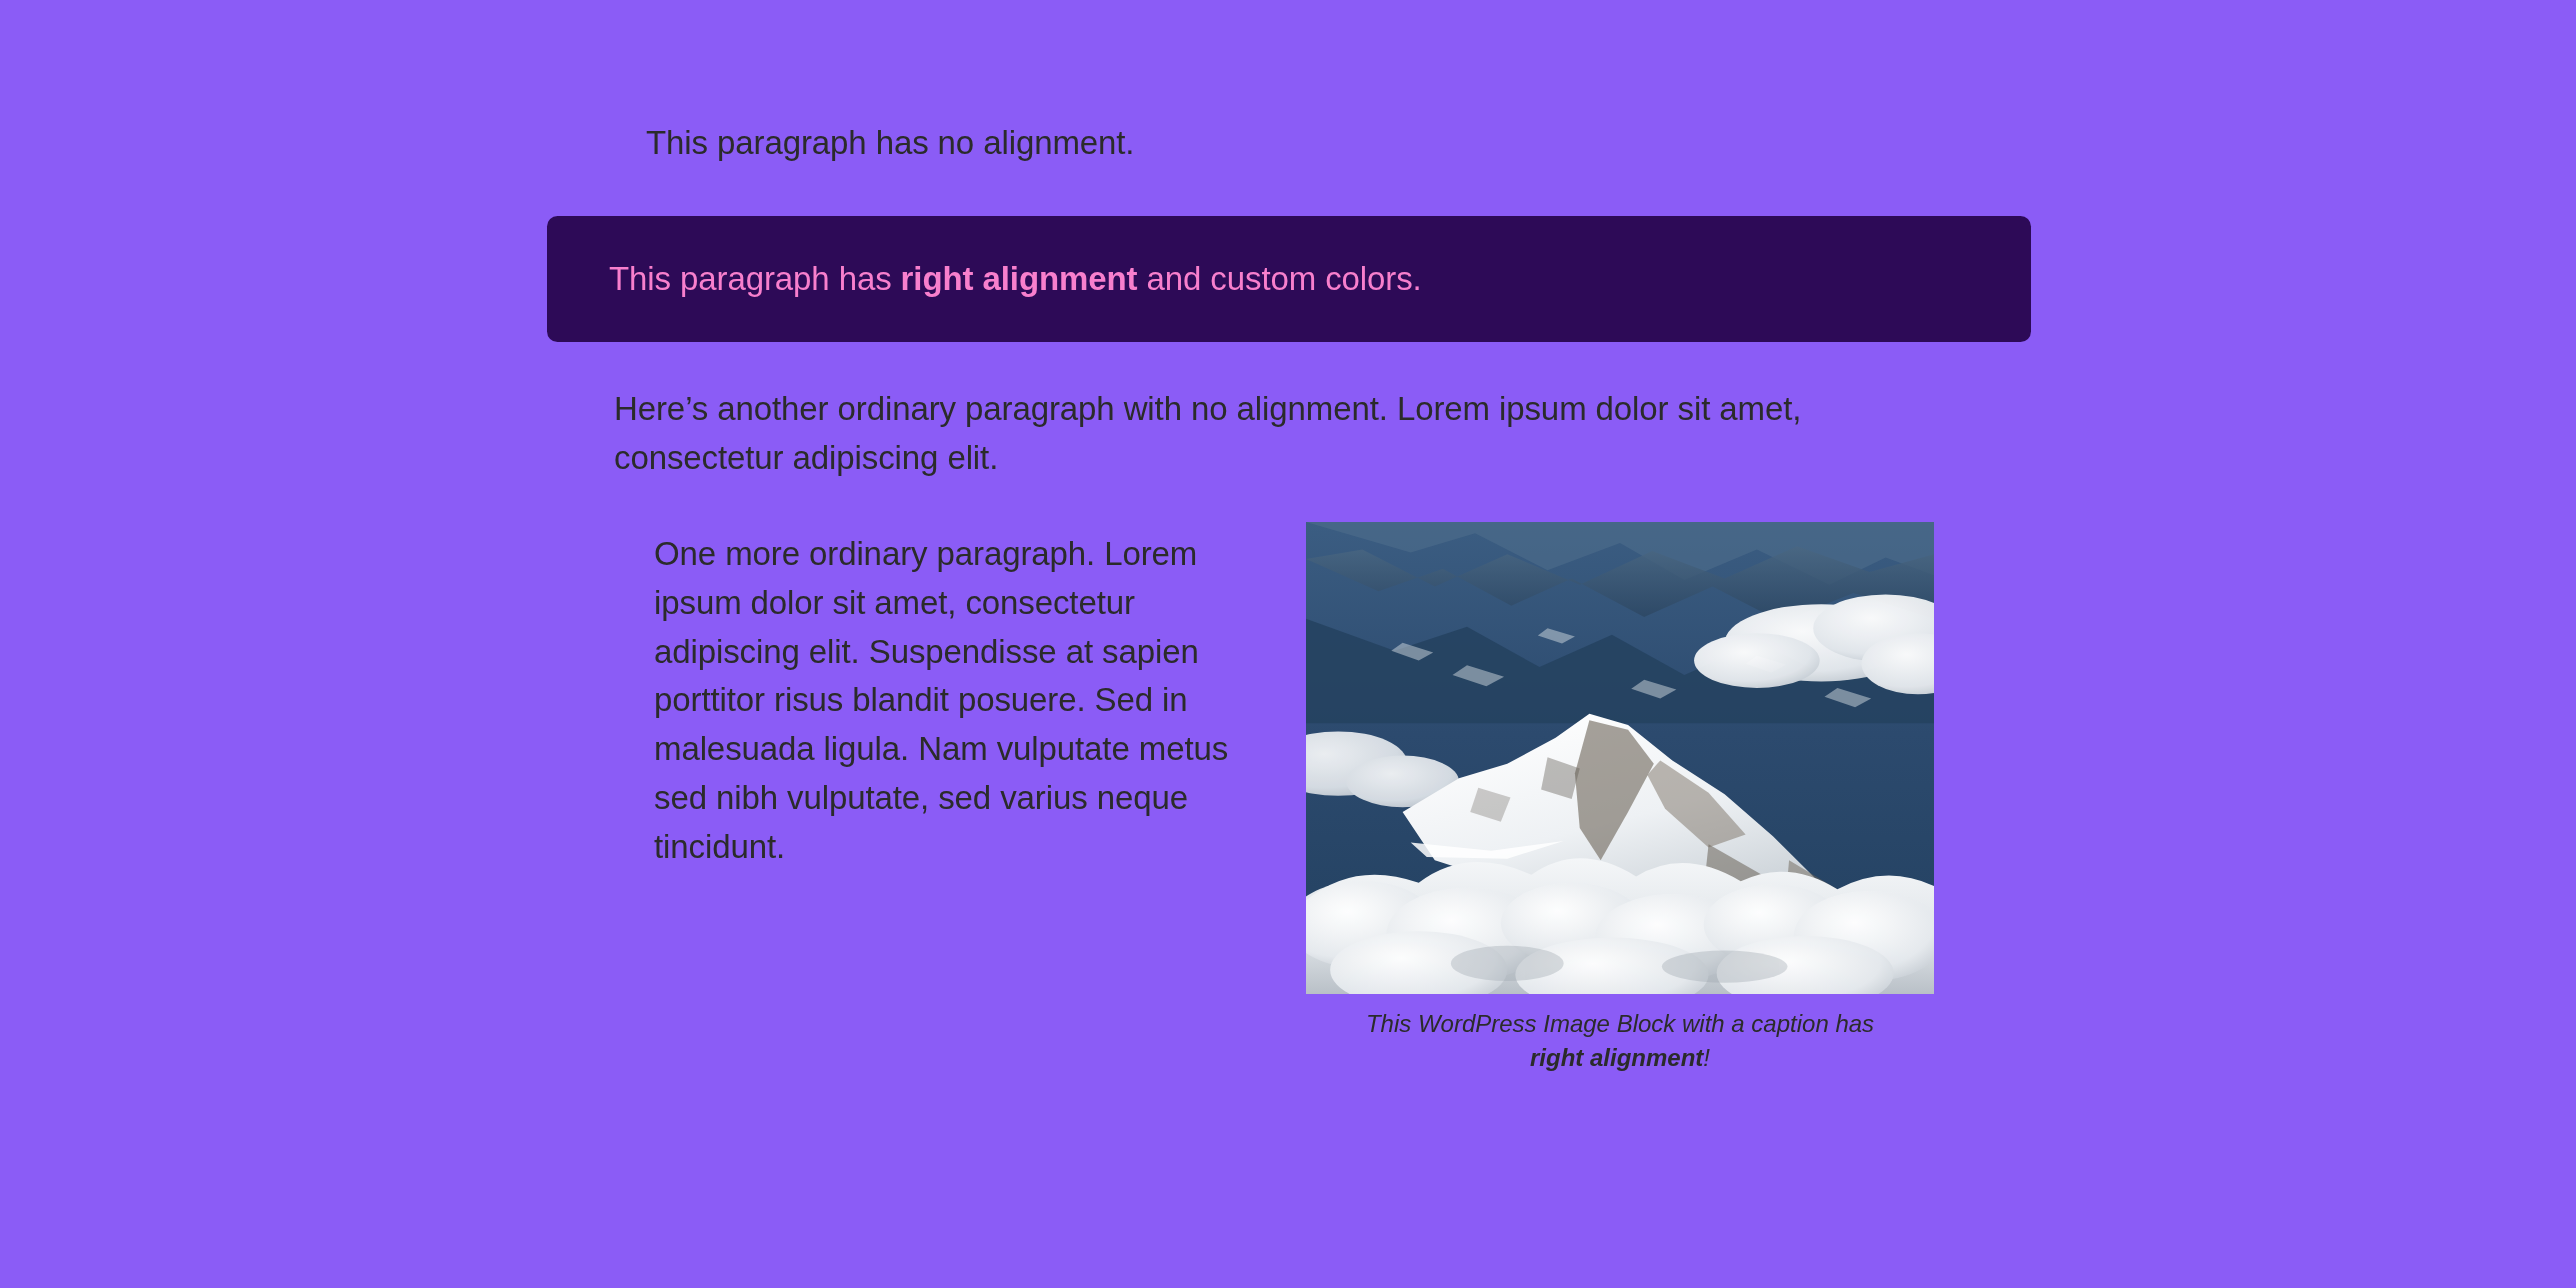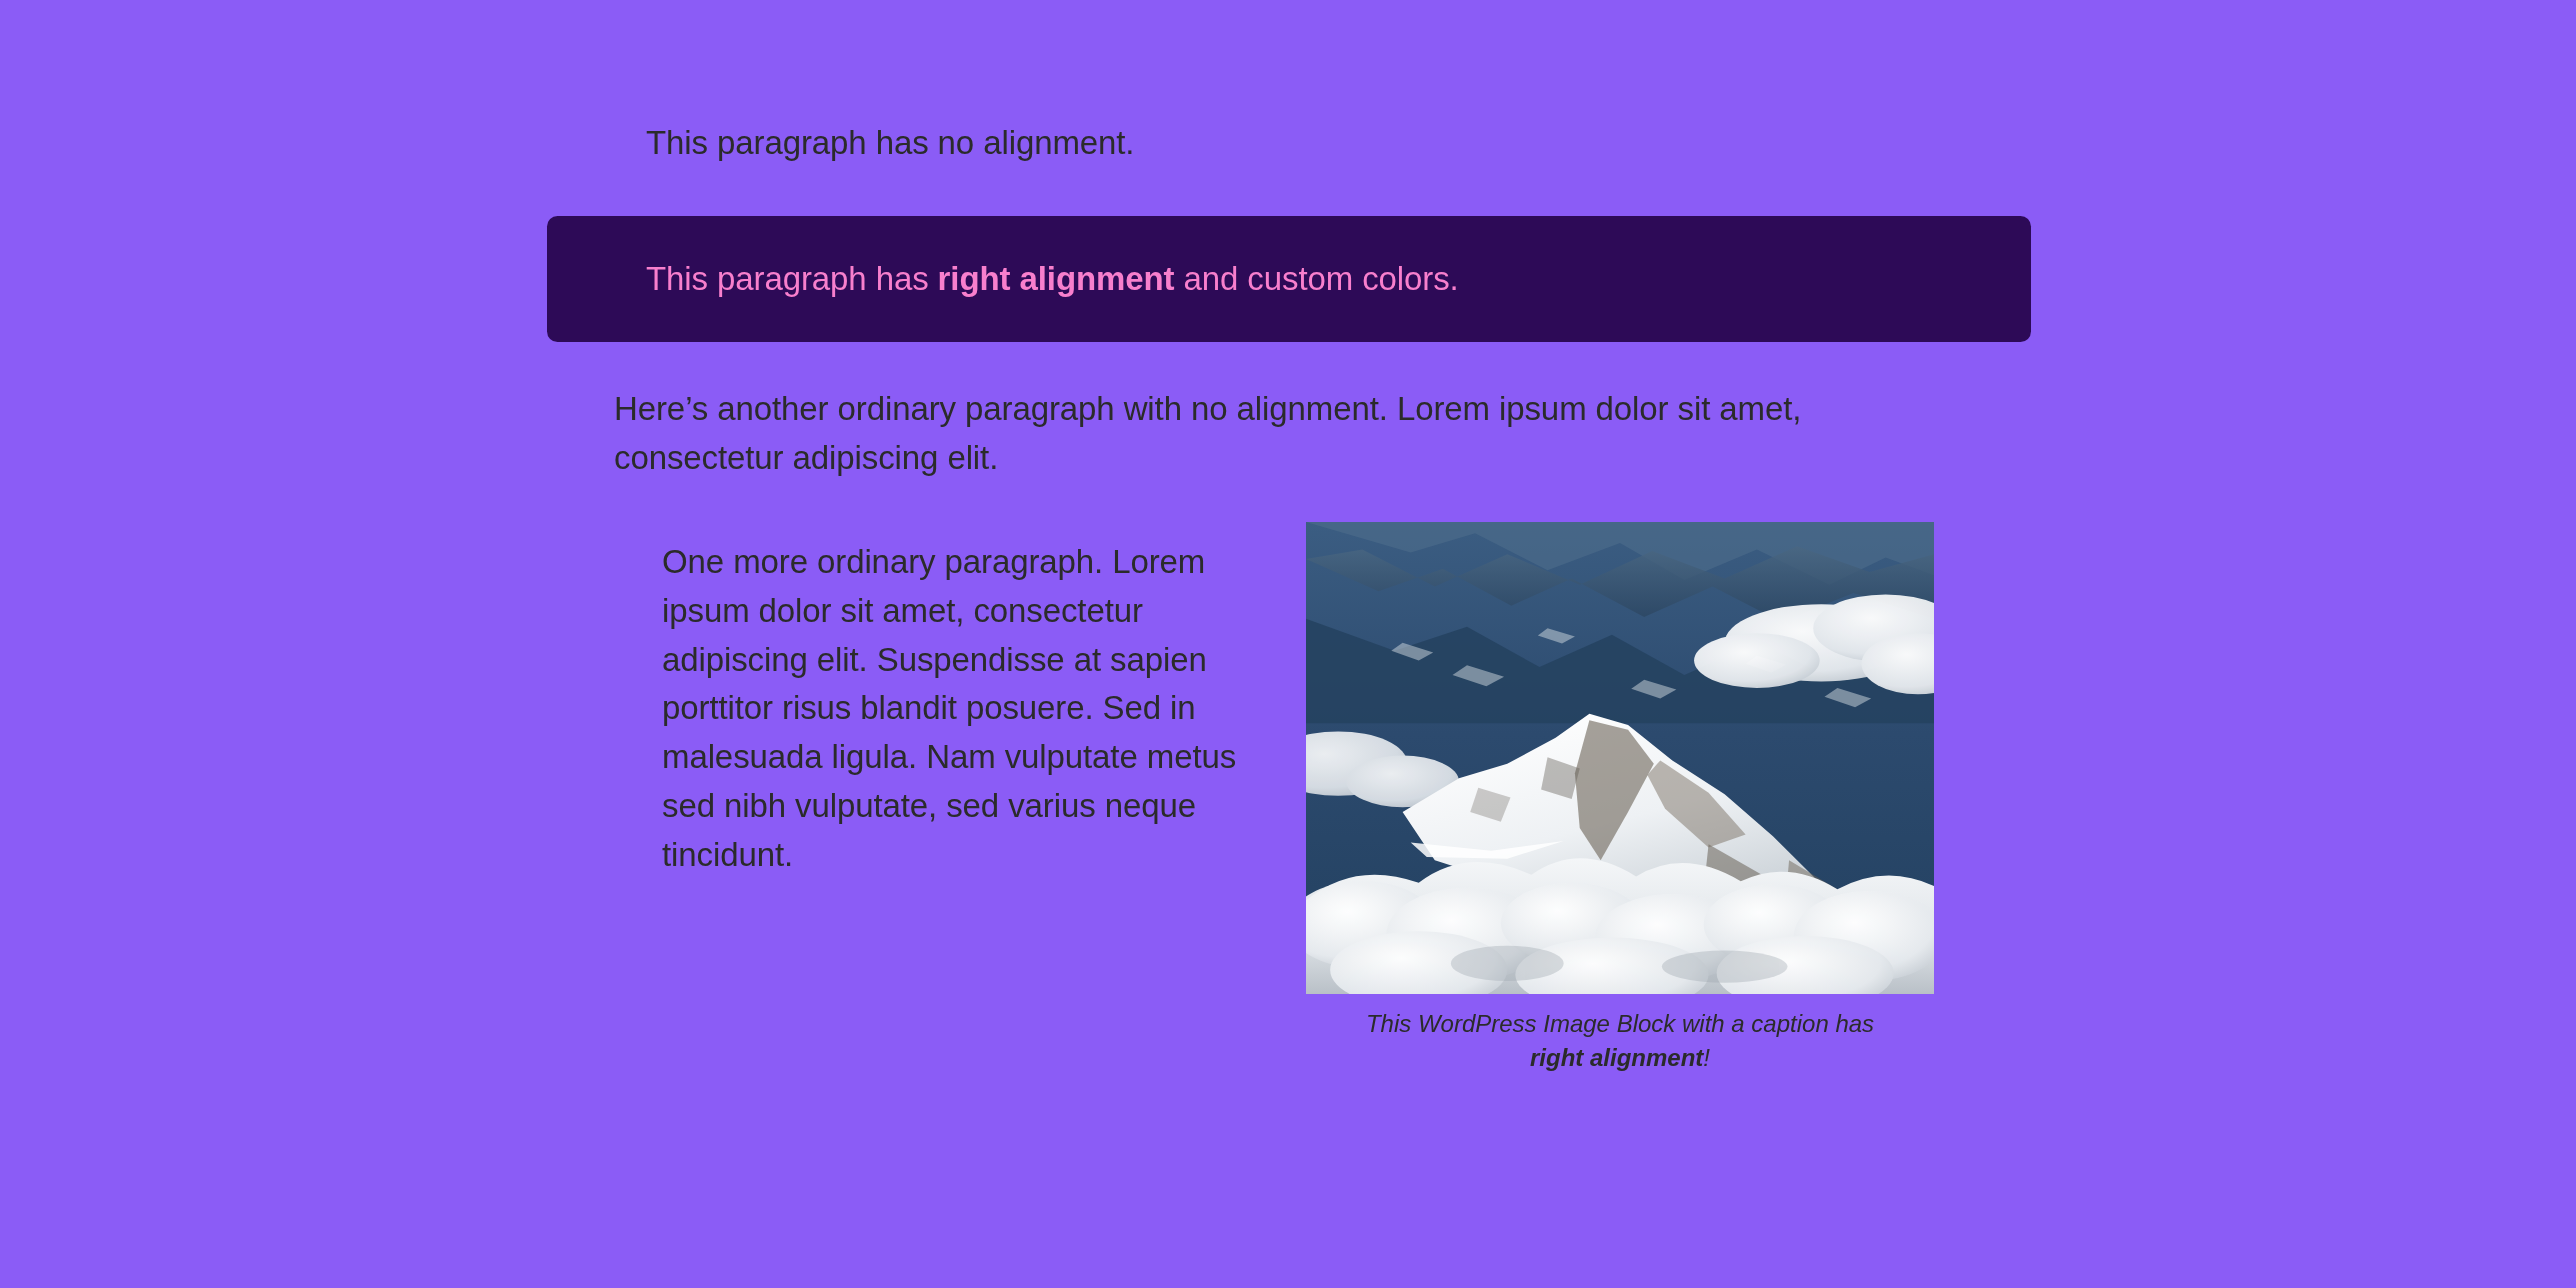--- a/index.html
+++ b/index.html
@@ -48,21 +48,21 @@
     left: 547px;
     top: 216px;
     width: 1484px;
     height: 126px;
     border-radius: 10.5px;
     box-sizing: border-box;
     display: flex;
     align-items: center;
   }
   .purple-block-text {
-    padding-left: 99px;
+    padding-left: 62px;
     padding-right: 99px;
     font-size: 33px;
     line-height: 1.48;
     letter-spacing: -0.1px;
     white-space: nowrap;
   }
   .purple-block-text b {
     font-weight: 700;
   }
 
@@ -109,21 +109,21 @@
   }
   .caption b {
     font-weight: 700;
     font-style: italic;
   }
 
   .wrap-text {
     font-size: 33px;
     line-height: 1.48;
     letter-spacing: -0.1px;
-    margin: 16px;
+    margin: 8px;
     color: #2b2b2b;
   }
 </style>
 </head>
 <body>
 
 <div class="page">
 
   <div class="content">
     <p class="para para-plain-1">This paragraph has no alignment.</p>

